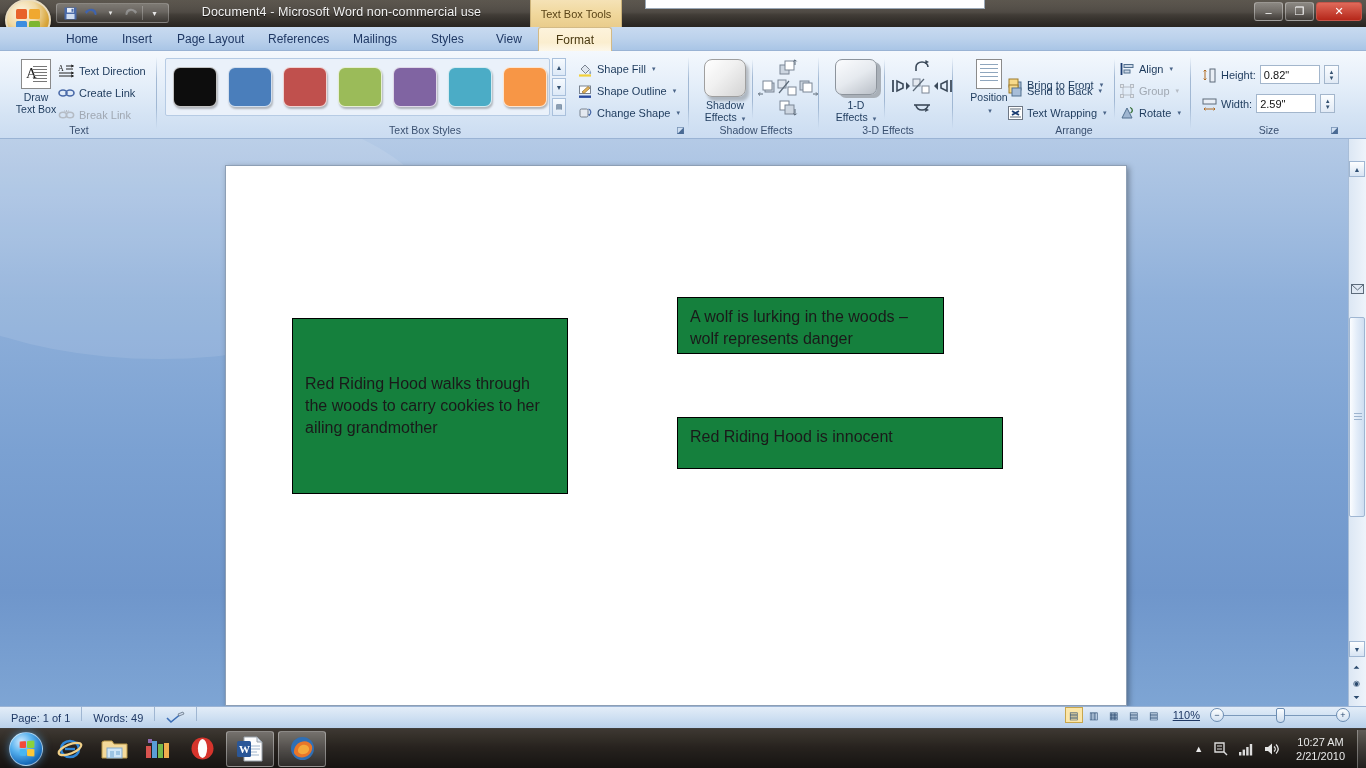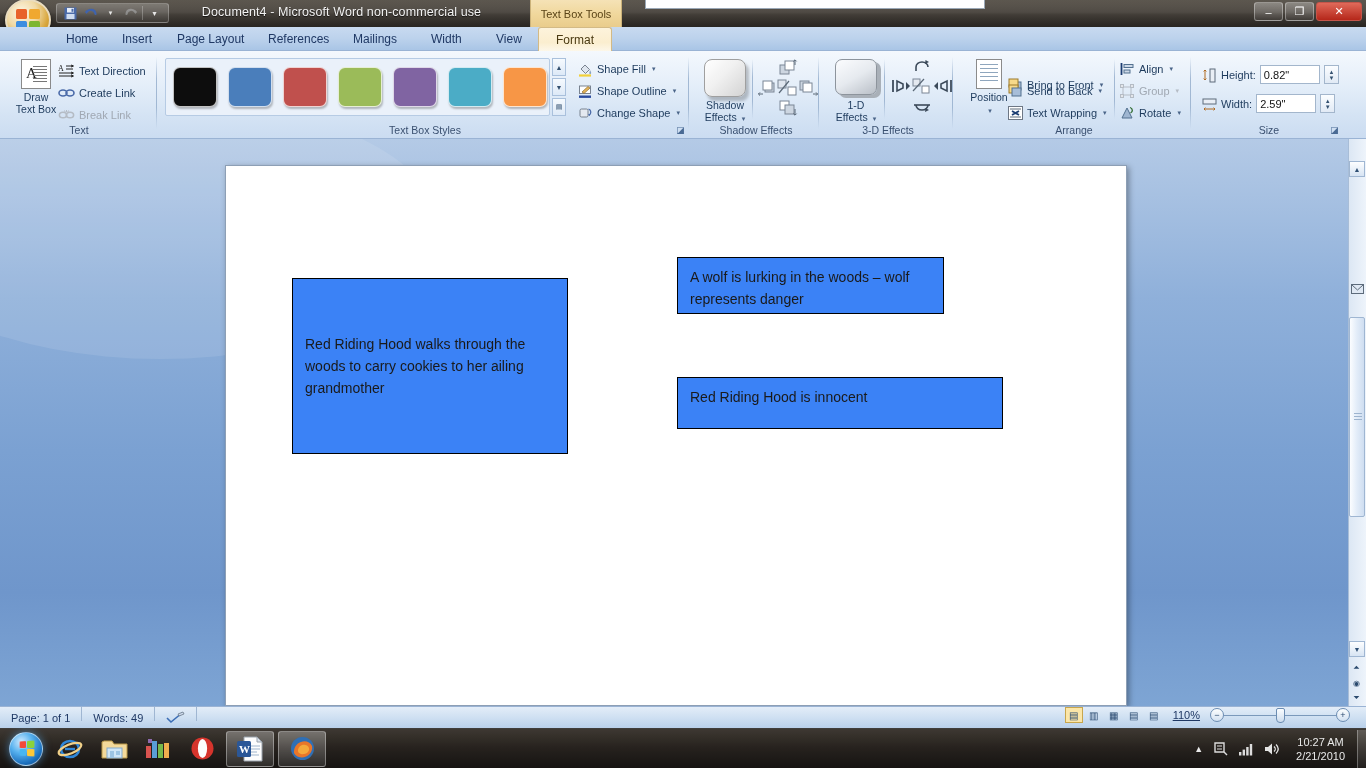--- a/index.html
+++ b/index.html
@@ -187,23 +187,23 @@
   }
   #wa-curve { position:absolute; left:-120px; top:-40px; width:560px; height:260px;
     border-radius:50%; background: rgba(255,255,255,.10); }
   #page {
     position:absolute; left:225px; top:26px; width:902px; height:541px;
     background:#fff; box-shadow:2px 2px 6px rgba(0,0,0,.35);
     border:1px solid #8d9fb5;
   }
 
   .textbox {
-    position:absolute; border:1.5px solid #000; background:#3b82f6;
-    font-family:"Liberation Sans", sans-serif; font-size:14px; color:#1a1a1a;
-    line-height:22px; padding:8px 12px; box-sizing:border-box;
+    position:absolute; border:1.5px solid #000; background:#15803d;
+    font-family:"Liberation Sans", sans-serif; font-size:16px; color:#1a1a1a;
+    line-height:22px; padding:8px 12px; box-sizing:border-box;margin-top:40px;
   }
 
   
   #vscroll { position:absolute; right:0; top:139px; width:18px; height:567px;
     background: linear-gradient(to right,#dce7f4,#eef4fb); border-left:1px solid #a8bdd7; }
   #vs-top-ic { position:absolute; right:1px; top:142px; width:16px; height:16px; font-size:10px;
     display:flex; align-items:center; justify-content:center; color:#3b5b80;}
   .vs-arrow { position:absolute; right:1px; width:16px; height:16px; border:1px solid #9fb6d2;
     background: linear-gradient(to bottom,#fdfeff,#d7e4f3); display:flex; align-items:center;
     justify-content:center; font-size:7px; color:#2f4f74; }
@@ -335,21 +335,21 @@
       </div>
     </div>
   </div>
 
   <div id="tabstrip">
     <div class="tab" style="left:54px;">Home</div>
     <div class="tab" style="left:110px;">Insert</div>
     <div class="tab" style="left:165px;">Page Layout</div>
     <div class="tab" style="left:256px;">References</div>
     <div class="tab" style="left:341px;">Mailings</div>
-    <div class="tab" style="left:419px;">Width</div>
+    <div class="tab" style="left:419px;">Styles</div>
     <div class="tab" style="left:484px;">View</div>
     <div class="tab active" style="left:538px; width:74px; text-align:center; padding:0;">Format</div>
   </div>
 
   <div id="ribbon">
 
     <div class="group" style="left:0px; width:158px;">
       <div class="big-btn" style="left:8px; top:6px;">
         <div class="drawbox-ic"></div>
         <div class="lbl">

